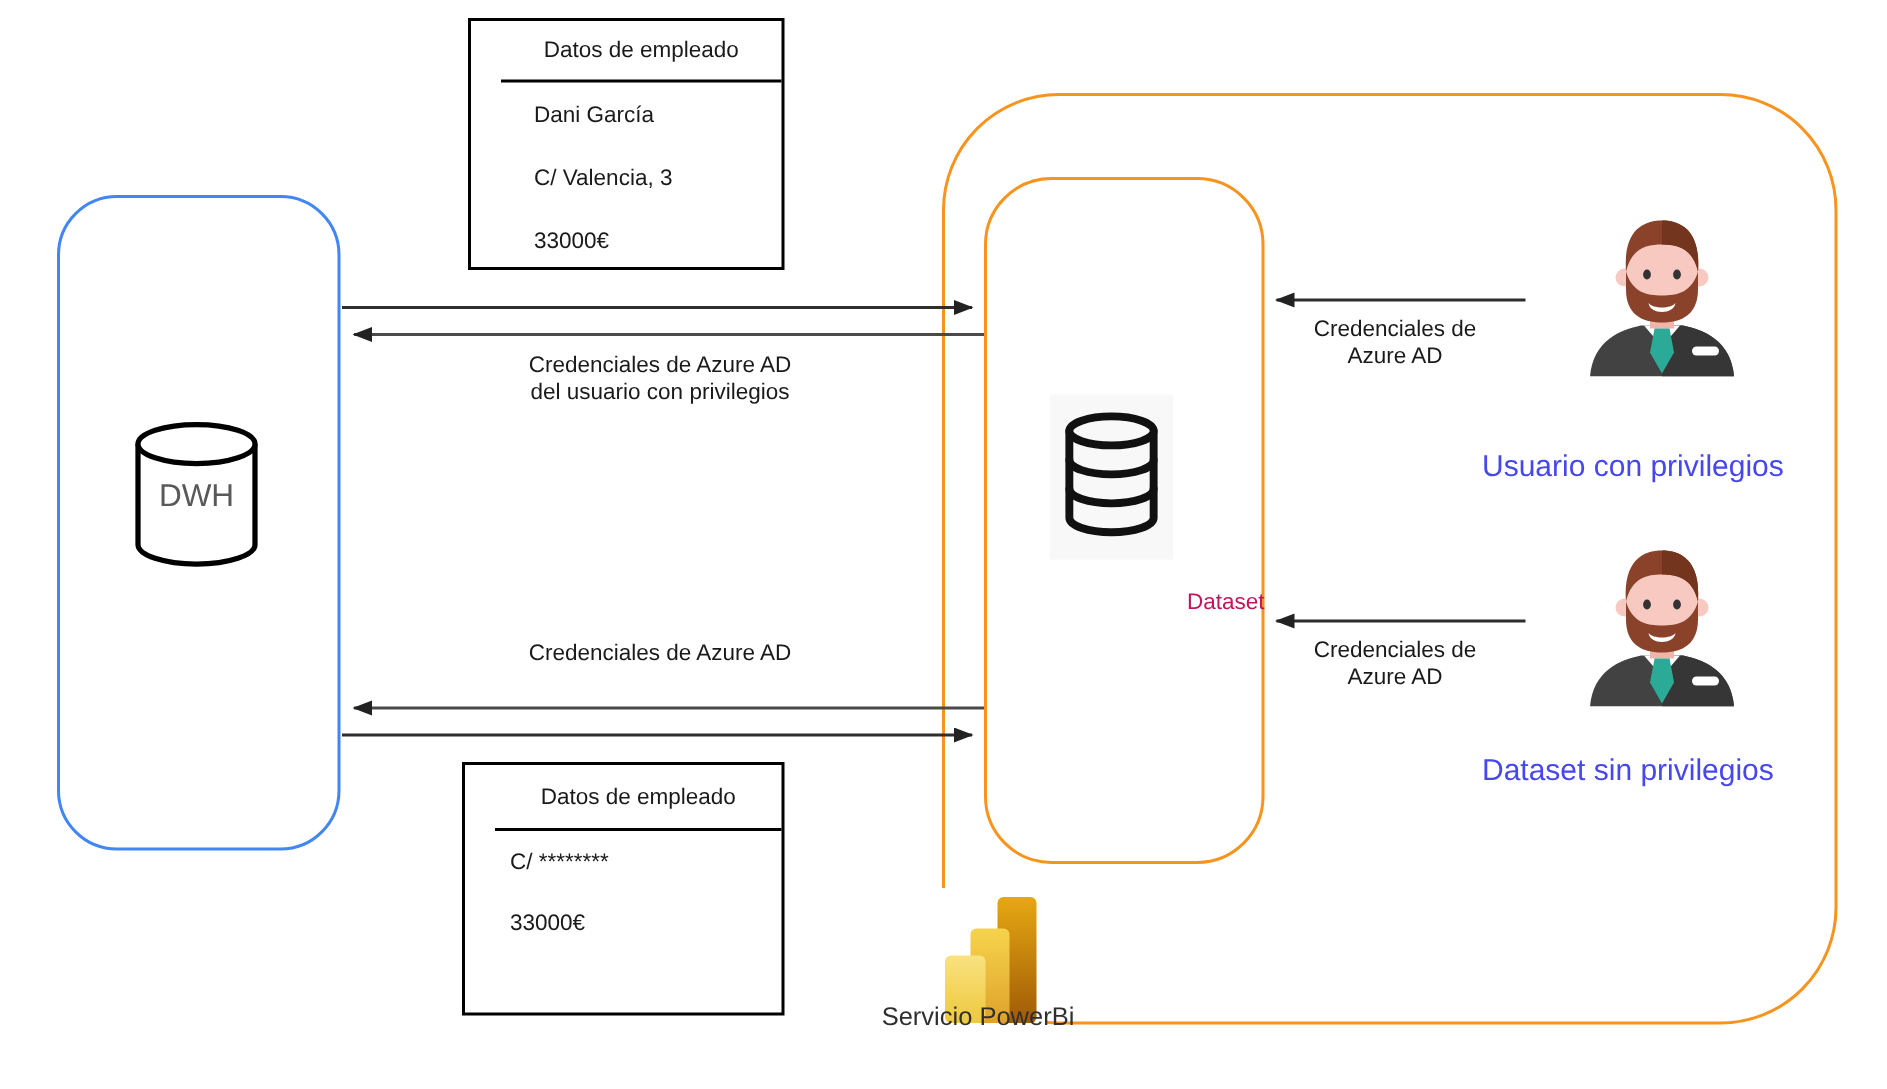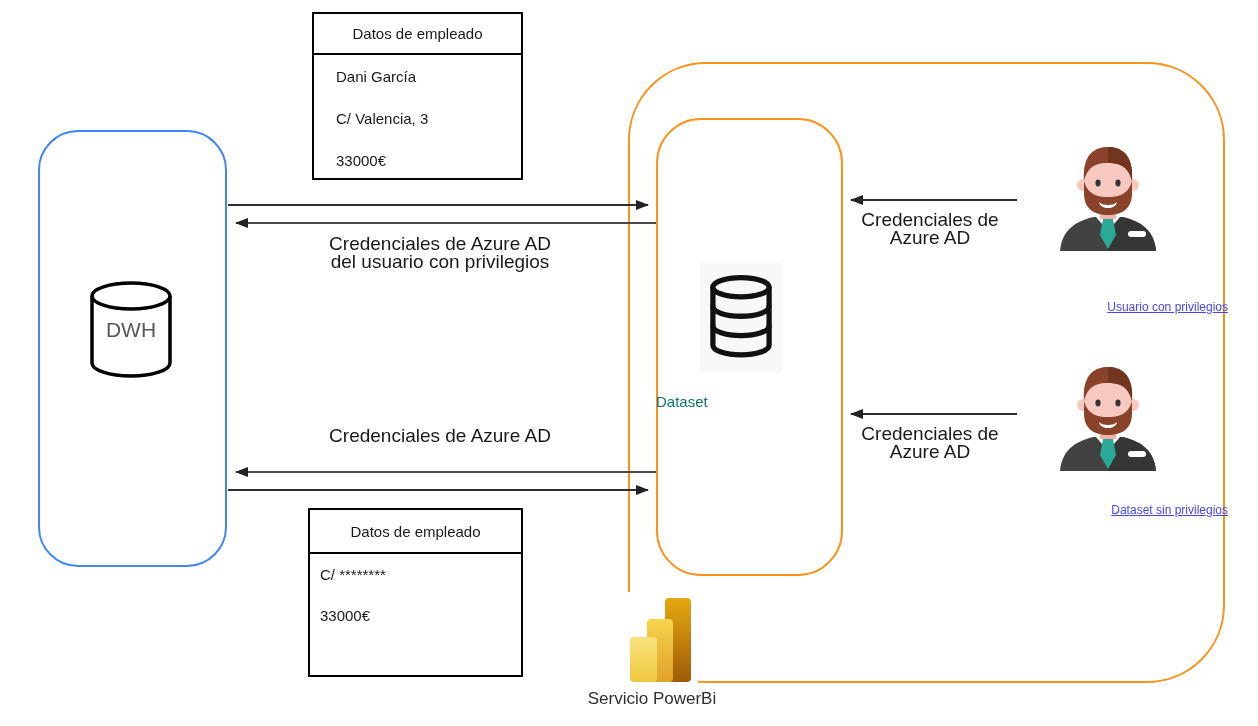--- a/index.html
+++ b/index.html
@@ -16,20 +16,21 @@
     overflow: hidden;
   }
   .abs { position: absolute; }
 
   
   .emp-card {
     background: #fff;
     border: 2px solid #000;
     font-size: 15px;
     color: #1a1a1a;
+    padding-left: 20px;
   }
   .emp-card .hdr {
     border-bottom: 2px solid #000;
     display: flex;
     align-items: center;
     justify-content: center;
   }
   .emp-card .row {
     display: flex;
     align-items: center;
@@ -65,61 +66,60 @@
     border-radius: 45px;
     background: #fff;
   }
   #dataset-icon {
     left: 700px; top: 263px; width: 82px; height: 110px;
     background: #f8f8f8;
     display: flex; align-items: center; justify-content: center;
   }
   #dataset-label {
     left: 656px; top: 393px; width: 187px;
-    text-align: left; font-size: 15px; color: #0f766e;
+    text-align: right; font-size: 15px; color: #be185d;
   }
 
   
   .conn-label {
     text-align: center;
-    font-size: 19px;
+    font-size: 15px;
     line-height: 18px;
     color: #1a1a1a;
   }
   #lbl-pair-top    { left: 320px; top: 235px; width: 240px; }
   #lbl-pair-bottom { left: 320px; top: 427px; width: 240px; }
   #lbl-user-top    { left: 860px; top: 211px; width: 140px; }
   #lbl-user-bottom { left: 860px; top: 425px; width: 140px; }
 
   
   .avatar { width: 112px; height: 108px; }
   #avatar-top    { left: 1052px; top: 143px; }
   #avatar-bottom { left: 1052px; top: 363px; }
   .user-label {
     width: 240px;
-    text-align: right;
-    font-size: 12px;
+    text-align: left;
+    font-size: 20px;
     color: #4747ee;
     white-space: nowrap;
-    text-decoration: underline;
   }
   #lbl-user-priv   { left: 988px; top: 300px; }
   #lbl-user-unpriv { left: 988px; top: 503px; }
 
   
   #pbi-logo { left: 614px; top: 592px; width: 84px; height: 94px; background: #fff; }
   #pbi-logo .bar { position: absolute; border-radius: 4px; }
   #pbi-bar-right { left: 51px; top: 6px;  width: 26px; height: 84px;
                    background: linear-gradient(180deg, #e6a812 0%, #9f5a07 100%); }
   #pbi-bar-mid   { left: 33px; top: 27px; width: 26px; height: 63px;
                    background: linear-gradient(180deg, #f6d44d 0%, #dfa12b 100%); }
   #pbi-bar-left  { left: 16px; top: 45px; width: 27px; height: 45px;
                    background: linear-gradient(180deg, #f9e27f 0%, #eec83e 100%); }
   #pbi-label {
-    left: 552px; top: 689px; width: 200px;
+    left: 552px; top: 668px; width: 200px;
     text-align: center; font-size: 17px; color: #2f2f2f;
   }
 
   #arrow-layer { left: 0; top: 0; width: 1258px; height: 726px; pointer-events: none; }
 </style>
 </head>
 <body>
 
 <div id="canvas">
 

